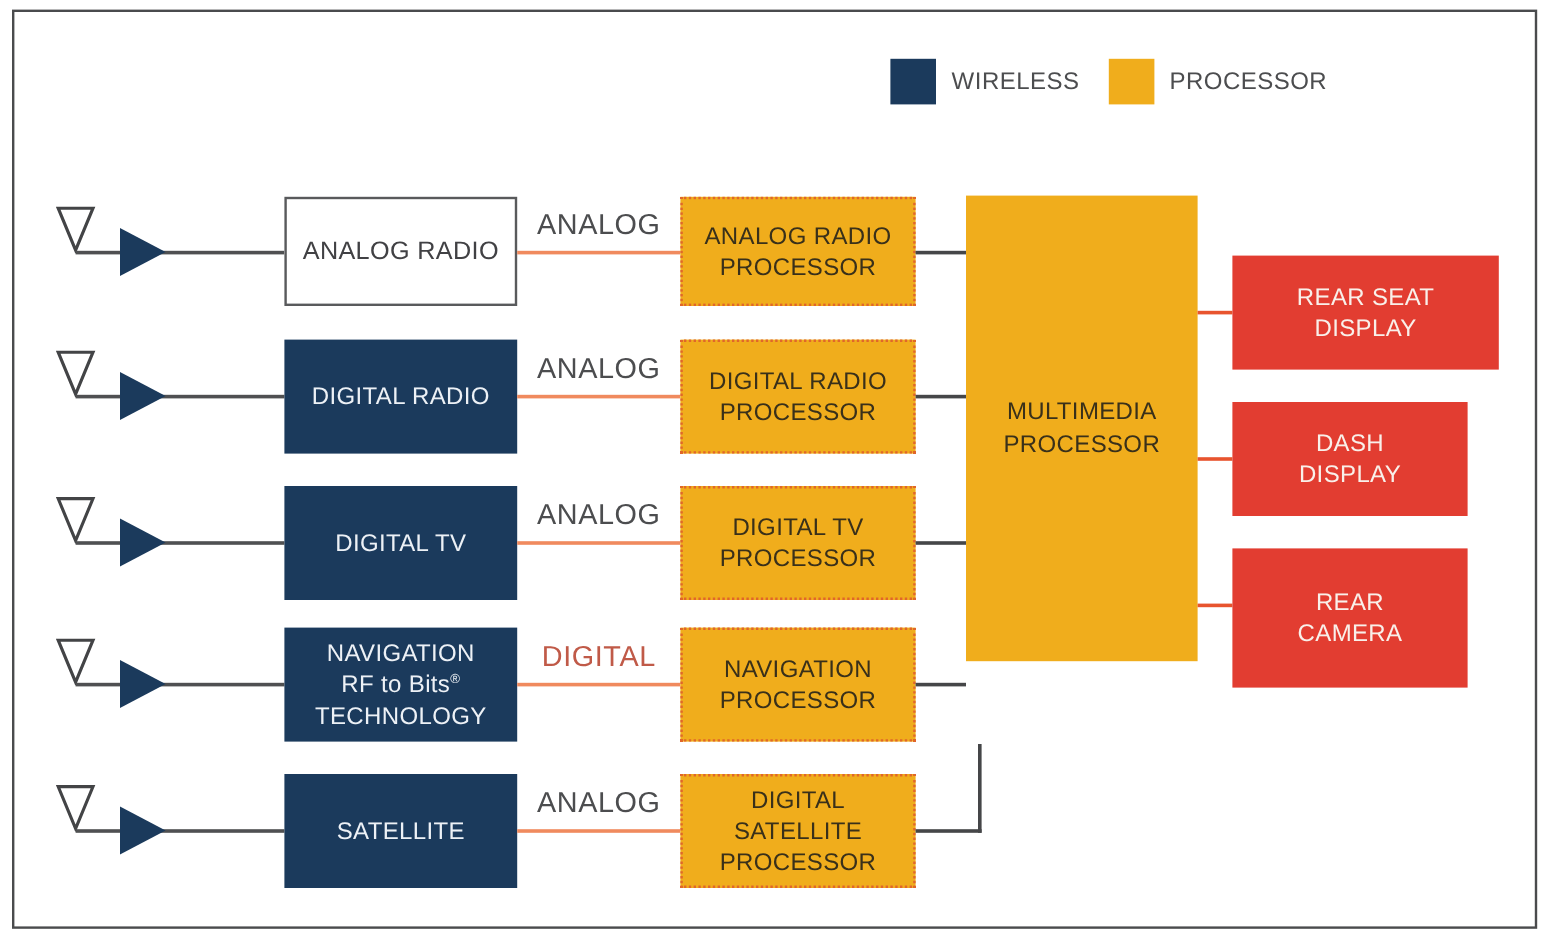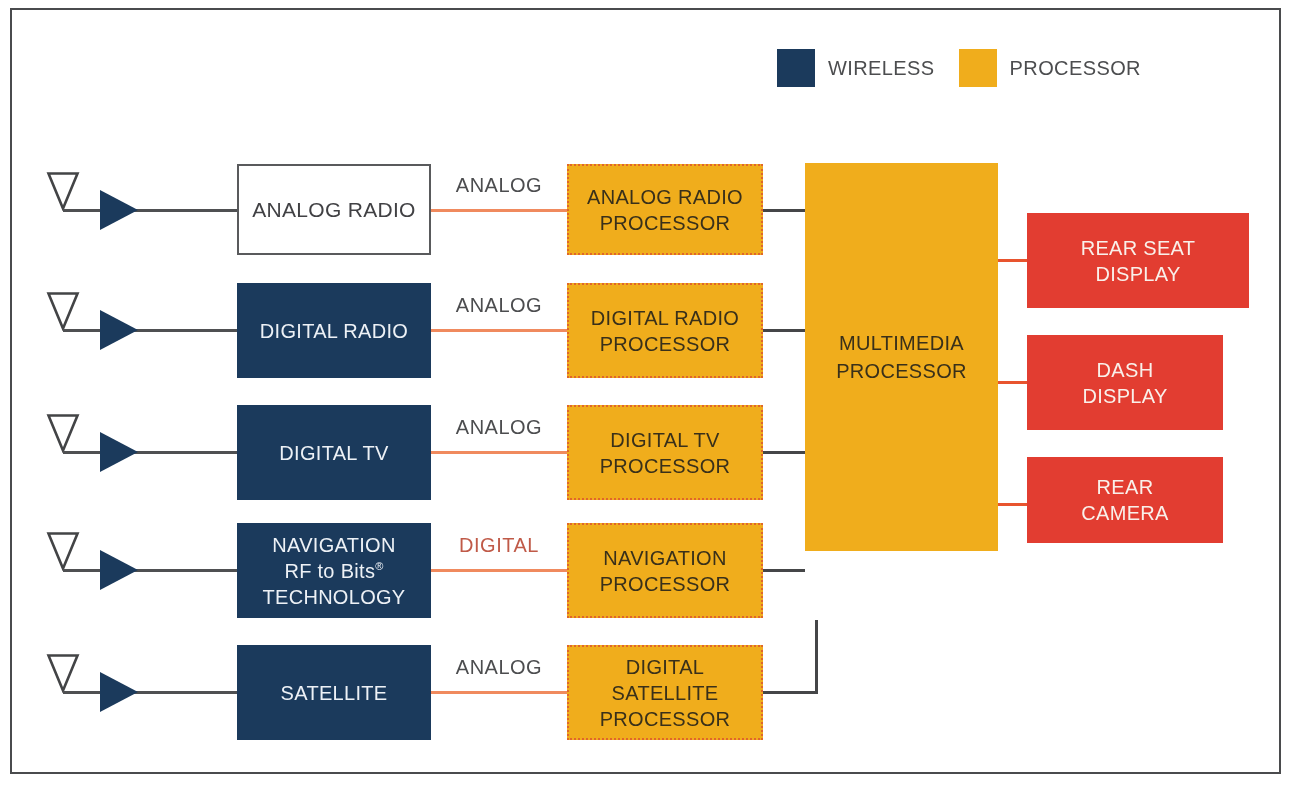--- a/index.html
+++ b/index.html
@@ -17,21 +17,20 @@
     left: 10px; top: 8px;
     width: 1271px; height: 766px;
     border: 2px solid #4a4b4d;
   }
   .legend {
     position: absolute;
     left: 742px; top: 49px;
     display: flex;
     align-items: flex-start;
     gap: 24px;
-    margin-left: 35px;
   }
   .legend-item { display: flex; align-items: center; gap: 13px; }
   .swatch { width: 38px; height: 38px; flex: 0 0 auto; }
   .legend-label { font-size: 20px; color: #4c4d4f; letter-spacing: .4px; white-space: nowrap; }
 
   .box {
     position: absolute;
     display: flex;
     flex-direction: column;
     justify-content: center;
@@ -59,21 +58,21 @@
     text-align: center;
     line-height: 1.4;
     letter-spacing: .3px;
   }
 
   .hline, .vline { position: absolute; }
   .ant { position: absolute; }
   .amp { position: absolute; }
   .signal-label {
     position: absolute;
-    font-size: 20px;
+    font-size: 24px;
     letter-spacing: .5px;
     text-align: center;
     white-space: nowrap;
   }
   sup { font-size: 11px; line-height: 0; }
 </style>
 </head>
 <body>
 
 <div id="stage">
@@ -179,18 +178,18 @@
       <div class="box out" style="left: 1027px; top: 213px; width: 222px; height: 95px;">
         <span>REAR SEAT</span>
         <span>DISPLAY</span>
       </div>
       <div class="hline" style="left: 998px; top: 381px; width: 29px; height: 3px; background: rgb(232, 84, 46);"></div>
       <div class="box out" style="left: 1027px; top: 335px; width: 196px; height: 95px;">
         <span>DASH</span>
         <span>DISPLAY</span>
       </div>
       <div class="hline" style="left: 998px; top: 503px; width: 29px; height: 3px; background: rgb(232, 84, 46);"></div>
-      <div class="box out" style="left: 1027px; top: 457px; width: 196px; height: 86px;">
+      <div class="box out" style="left: 1027px; top: 457px; width: 196px; height: 116px;">
         <span>REAR</span>
         <span>CAMERA</span>
       </div>
     </div>
 </div>
 
 </body></html>

